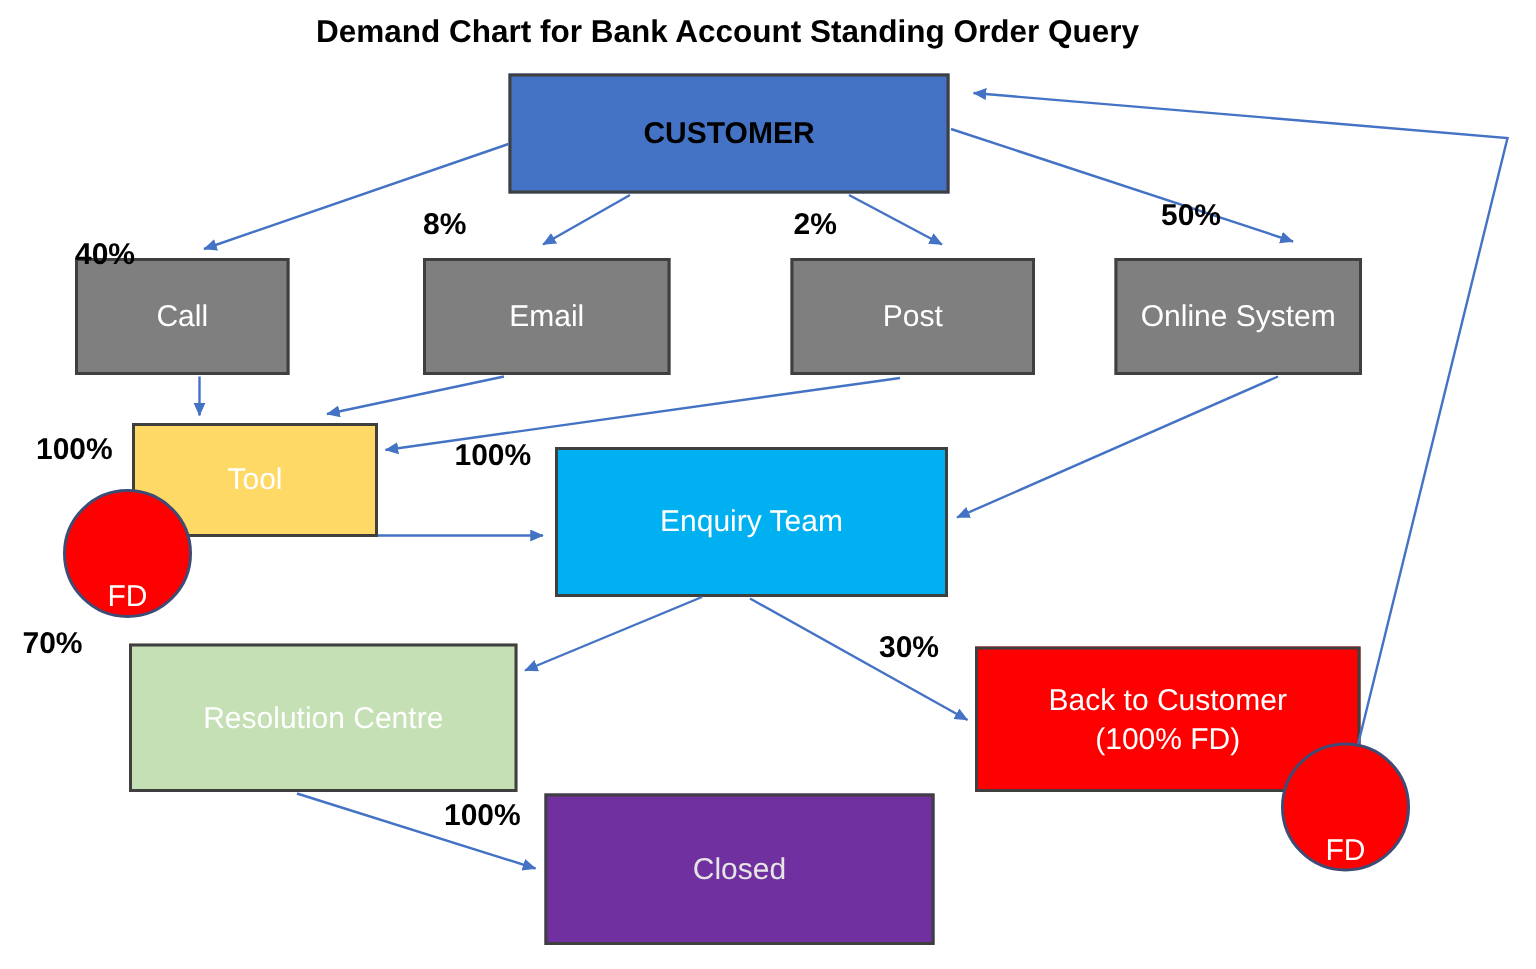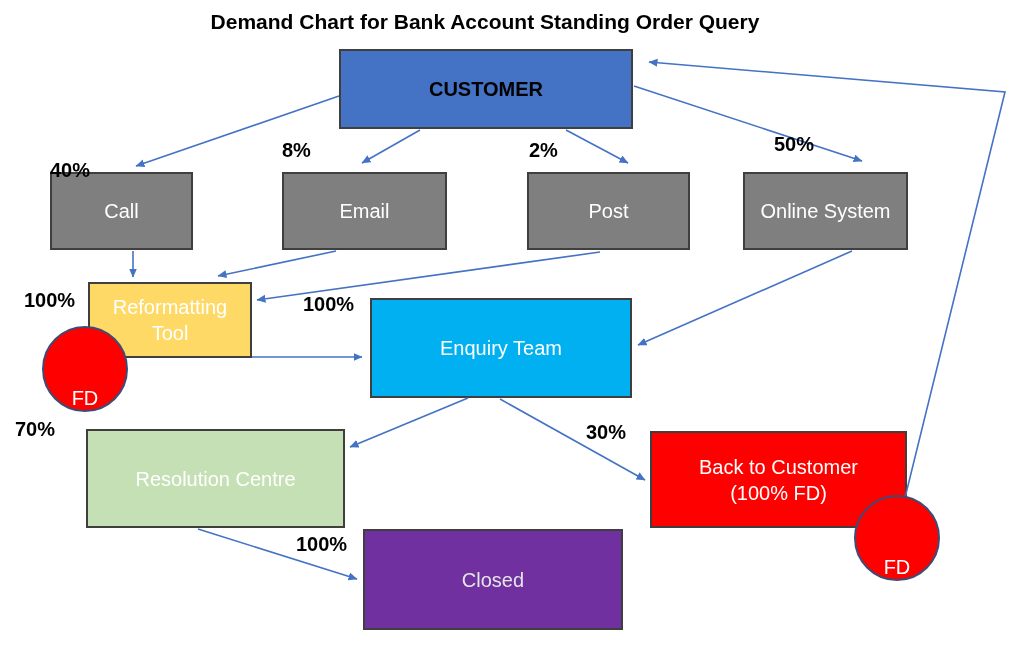--- a/index.html
+++ b/index.html
@@ -64,21 +64,20 @@
     <div class="node" style="left: 282px; top: 172px; width: 165px; height: 78px; background: rgb(127, 127, 127); color: rgb(255, 255, 255); border-color: rgb(63, 63, 63);">
       <div>Email</div>
     </div>
     <div class="node" style="left: 527px; top: 172px; width: 163px; height: 78px; background: rgb(127, 127, 127); color: rgb(255, 255, 255); border-color: rgb(63, 63, 63);">
       <div>Post</div>
     </div>
     <div class="node" style="left: 743px; top: 172px; width: 165px; height: 78px; background: rgb(127, 127, 127); color: rgb(255, 255, 255); border-color: rgb(63, 63, 63);">
       <div>Online System</div>
     </div>
     <div class="node" style="left: 88px; top: 282px; width: 164px; height: 76px; background: rgb(255, 217, 102); color: rgb(255, 255, 255); border-color: rgb(63, 63, 63);">
-      <div>Reformatting</div>
       <div>Tool</div>
     </div>
     <div class="node" style="left: 370px; top: 298px; width: 262px; height: 100px; background: rgb(0, 176, 240); color: rgb(255, 255, 255); border-color: rgb(63, 63, 63);">
       <div>Enquiry Team</div>
     </div>
     <div class="node" style="left: 86px; top: 429px; width: 259px; height: 99px; background: rgb(197, 224, 180); color: rgb(255, 255, 255); border-color: rgb(63, 63, 63);">
       <div>Resolution Centre</div>
     </div>
     <div class="node" style="left: 650px; top: 431px; width: 257px; height: 97px; background: rgb(255, 0, 0); color: rgb(255, 255, 255); border-color: rgb(63, 63, 63);">
       <div>Back to Customer</div>

